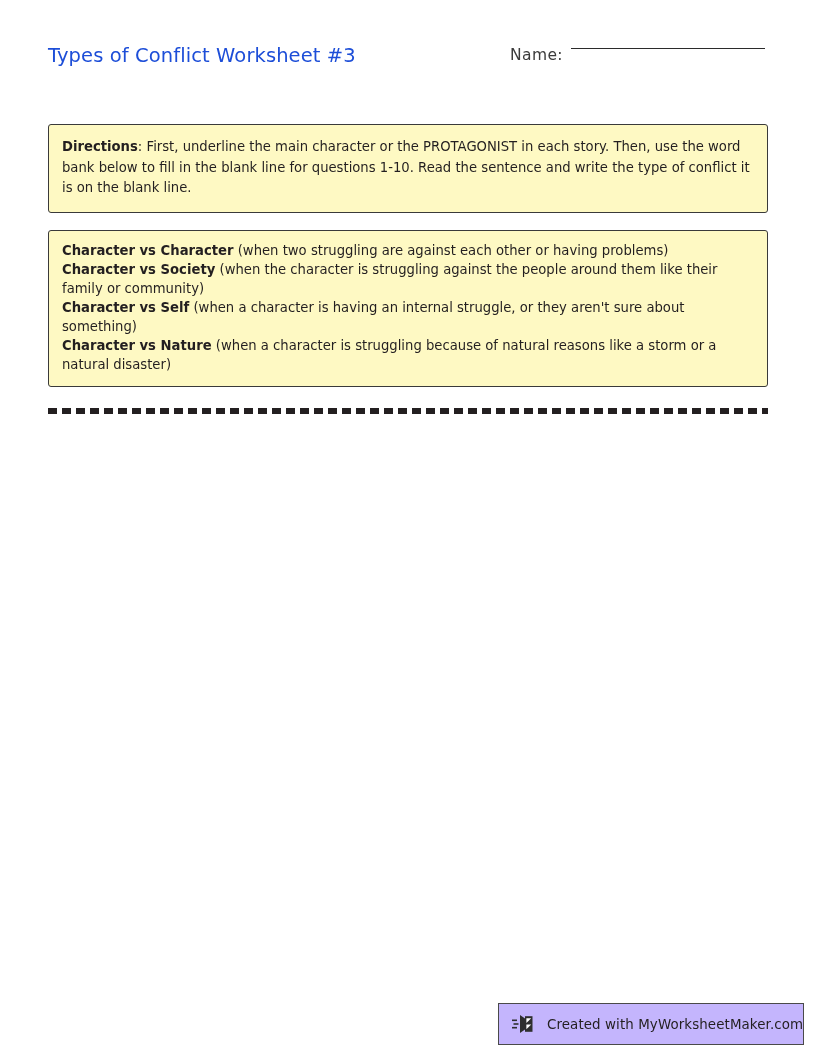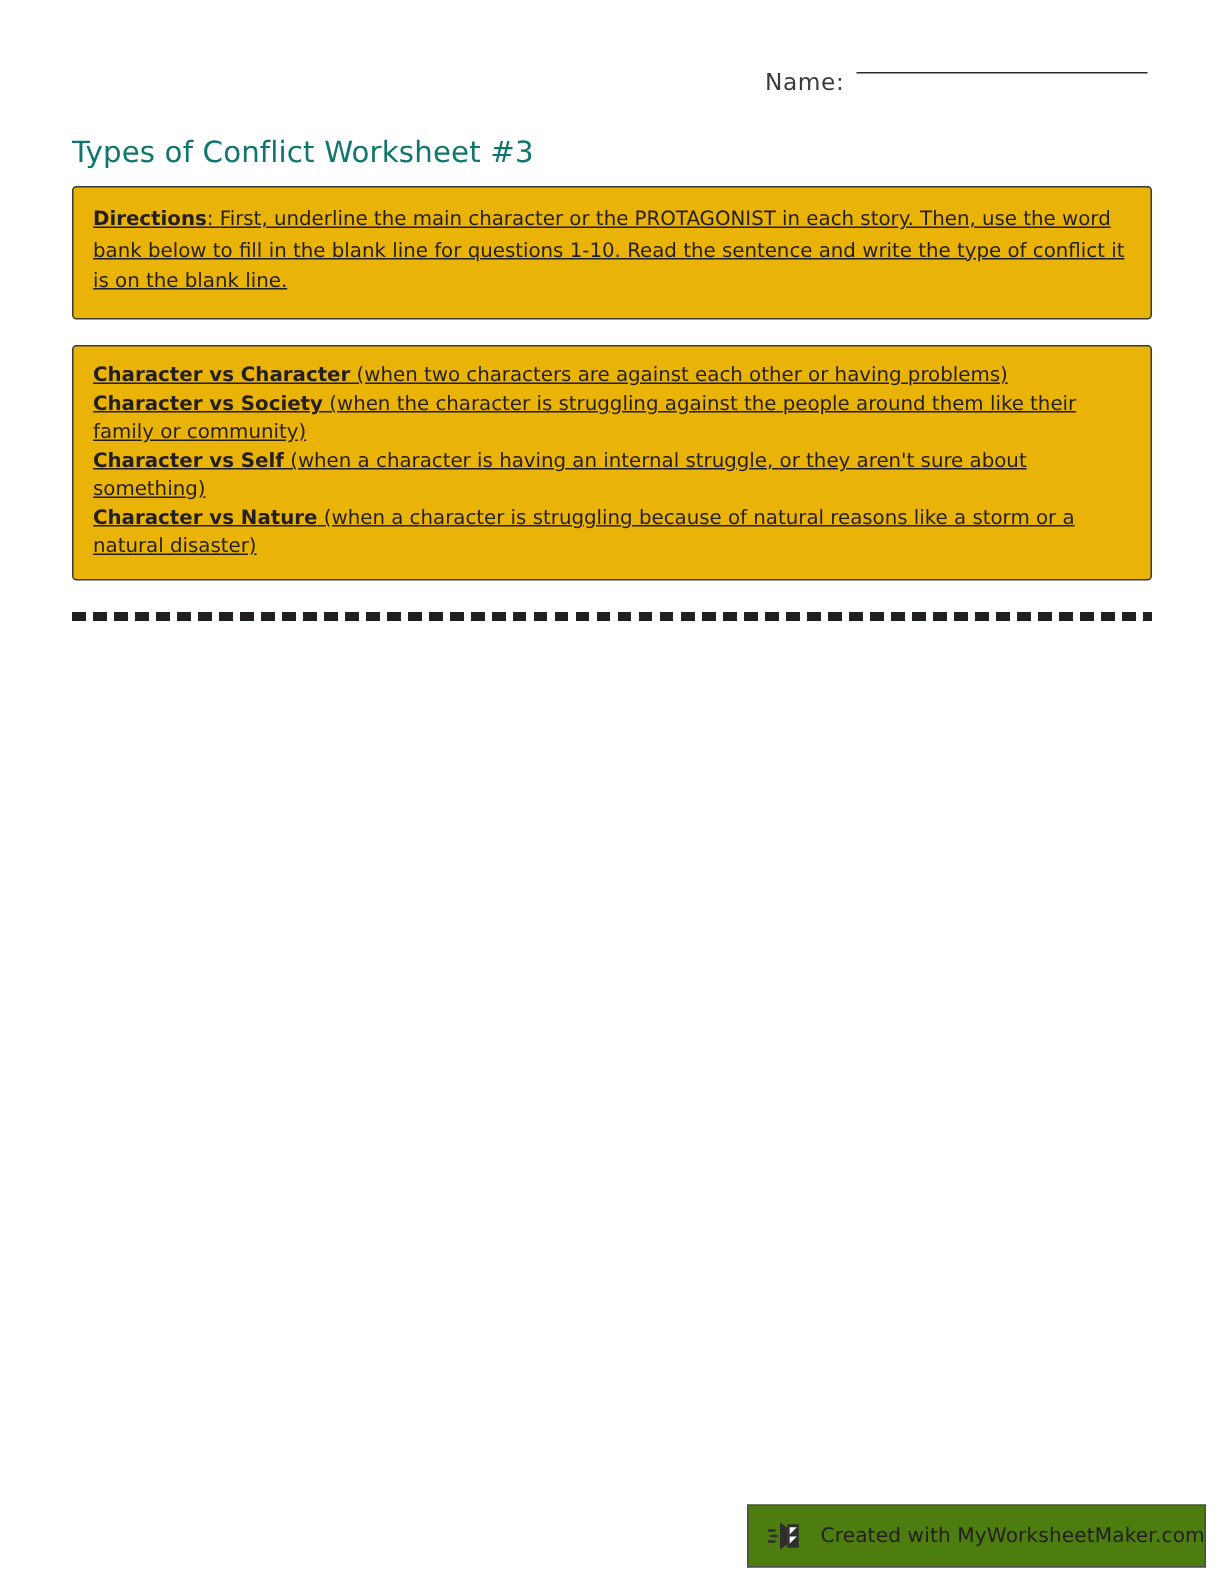--- a/index.html
+++ b/index.html
@@ -28,24 +28,23 @@
     top: 44px;
     width: 720px;
     height: 40px;
   }
   .worksheet-title {
     position: absolute;
     left: 0;
     top: 0;
     font-size: 19.5px;
     font-weight: 400;
-    color: #0f766e;
+    color: #1d4ed8;
     letter-spacing: 0.1px;
     white-space: nowrap;
-    margin-top: 46px;
   }
   .name-area {
     position: absolute;
     left: 462px;
     top: 4px;
     display: flex;
     gap: 8px;
   }
   .name-label {
     font-size: 15.5px;
@@ -61,22 +60,21 @@
     border-bottom: 1.4px solid #2b2b2b;
     margin-bottom: 2px;
   }
 
   
   .panel {
     position: absolute;
     box-sizing: border-box;
     border: 1.2px solid #3a3a3a;
     border-radius: 3px;
-    background: #eab308;
-    text-decoration: underline;
+    background: #fef9c3;
   }
 
   .directions-box {
     left: 48px;
     top: 124px;
     width: 720px;
     padding: 12px 16px 13px 13px;
   }
   .directions-text {
     font-size: 13.2px;
@@ -130,21 +128,21 @@
 
   
   .footer-badge {
     position: absolute;
     left: 498px;
     top: 1003px;
     width: 306px;
     height: 42px;
     box-sizing: border-box;
     border: 1.2px solid #4a4a4a;
-    background: #4d7c0f;
+    background: #c4b5fd;
     display: flex;
     align-items: center;
     padding-left: 13px;
     gap: 9px;
   }
   .footer-logo {
     width: 26px;
     height: 24px;
     flex: 0 0 auto;
     display: block;
@@ -172,21 +170,21 @@
 
   <div class="panel directions-box">
     <p class="directions-text">
       <b>Directions</b><span>: </span><span>First, underline the main character or the PROTAGONIST in each story. Then, use the word bank below to fill in the blank line for questions 1-10. Read the sentence and write the type of conflict it is on the blank line.</span>
     </p>
   </div>
 
   <div class="panel wordbank-box">
     <ul class="wordbank-list">
       <li class="wordbank-item">
-        <span class="wordbank-term">Character vs Character</span><span class="wordbank-def"> (when two characters are against each other or having problems)</span>
+        <span class="wordbank-term">Character vs Character</span><span class="wordbank-def"> (when two struggling are against each other or having problems)</span>
       </li>
       <li class="wordbank-item">
         <span class="wordbank-term">Character vs Society</span><span class="wordbank-def"> (when the character is struggling against the people around them like their family or community)</span>
       </li>
       <li class="wordbank-item">
         <span class="wordbank-term">Character vs Self</span><span class="wordbank-def"> (when a character is having an internal struggle, or they aren't sure about something)</span>
       </li>
       <li class="wordbank-item">
         <span class="wordbank-term">Character vs Nature</span><span class="wordbank-def"> (when a character is struggling because of natural reasons like a storm or a natural disaster)</span>
       </li>

